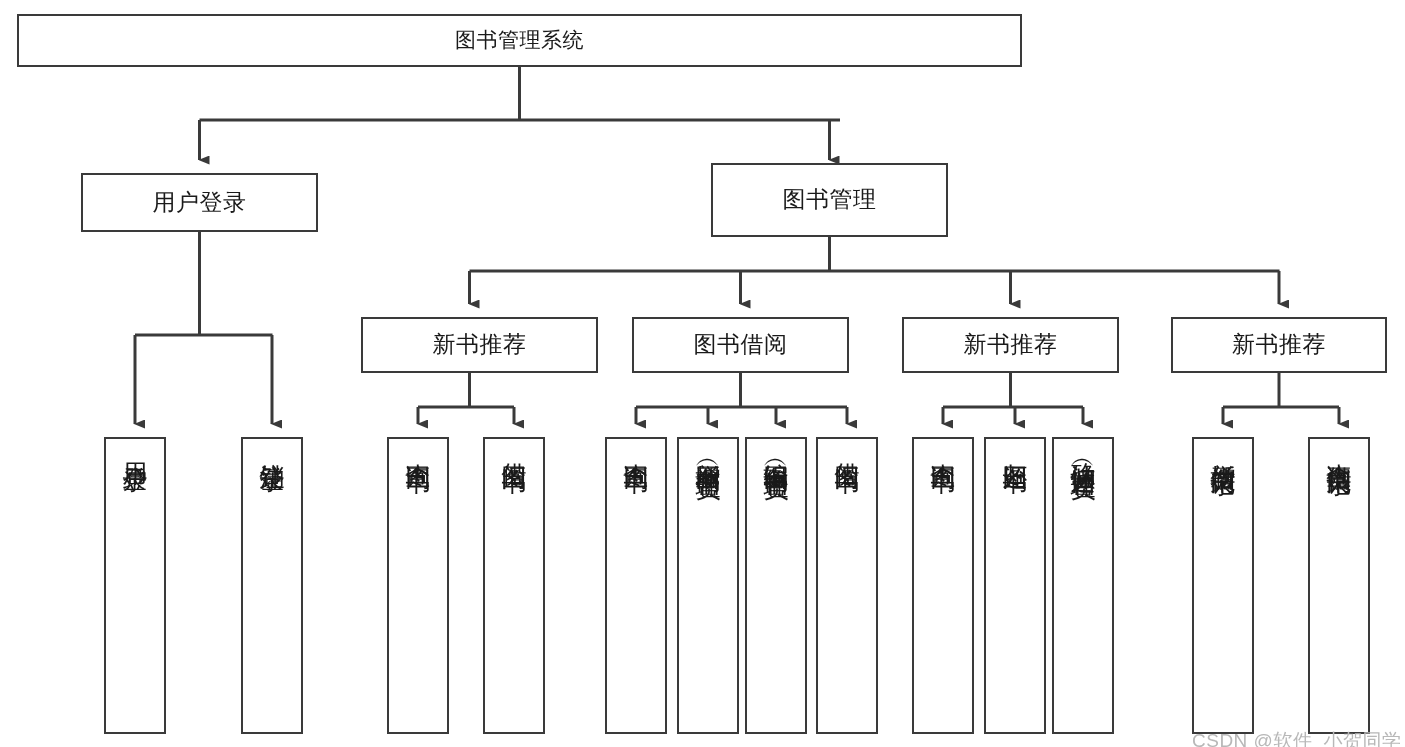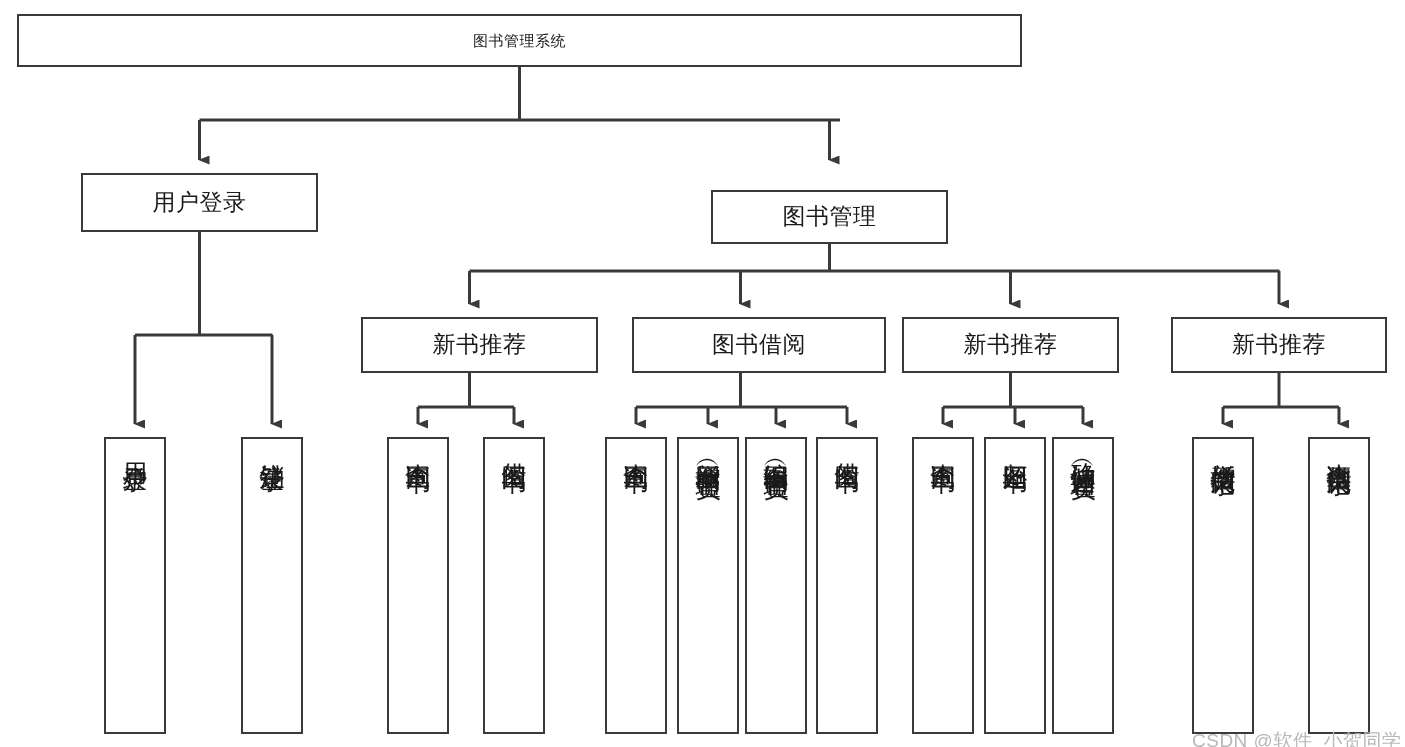--- a/index.html
+++ b/index.html
@@ -42,21 +42,21 @@
     text-align: center;
     line-height: 1.18;
     letter-spacing: 0.5px;
     white-space: nowrap;
   }
   
   .node.h .node-label {
     font-size: 23px;
   }
   .node.root .node-label {
-    font-size: 15px;
+    font-size: 21px;
   }
   
   .node.v {
     align-items: flex-start;
     justify-content: center;
     padding-top: 4px;
   }
   .node.v .node-label {
     writing-mode: vertical-rl;
     text-orientation: upright;
@@ -130,28 +130,28 @@
     </g>
   </svg>
 
   <div class="node root h" style="left:17px; top:14px; width:1005px; height:53px;">
     <span class="node-label">图书管理系统</span>
   </div>
 
   <div class="node h" style="left:81px; top:173px; width:237px; height:59px;">
     <span class="node-label">用户登录</span>
   </div>
-  <div class="node h" style="left:711px; top:190px; width:237px; height:54px;align-items:center;">
+  <div class="node h" style="left:711px; top:163px; width:237px; height:74px;align-items:center;">
     <span class="node-label">图书管理</span>
   </div>
 
   <div class="node h" style="left:361px; top:317px; width:237px; height:56px;">
     <span class="node-label">新书推荐</span>
   </div>
-  <div class="node h" style="left:632px; top:317px; width:254px; height:56px;">
+  <div class="node h" style="left:632px; top:317px; width:217px; height:56px;">
     <span class="node-label">图书借阅</span>
   </div>
   <div class="node h" style="left:902px; top:317px; width:217px; height:56px;">
     <span class="node-label">新书推荐</span>
   </div>
   <div class="node h" style="left:1171px; top:317px; width:216px; height:56px;">
     <span class="node-label">新书推荐</span>
   </div>
 
   <div class="node v" style="left:104px; top:437px; width:62px; height:297px;">

